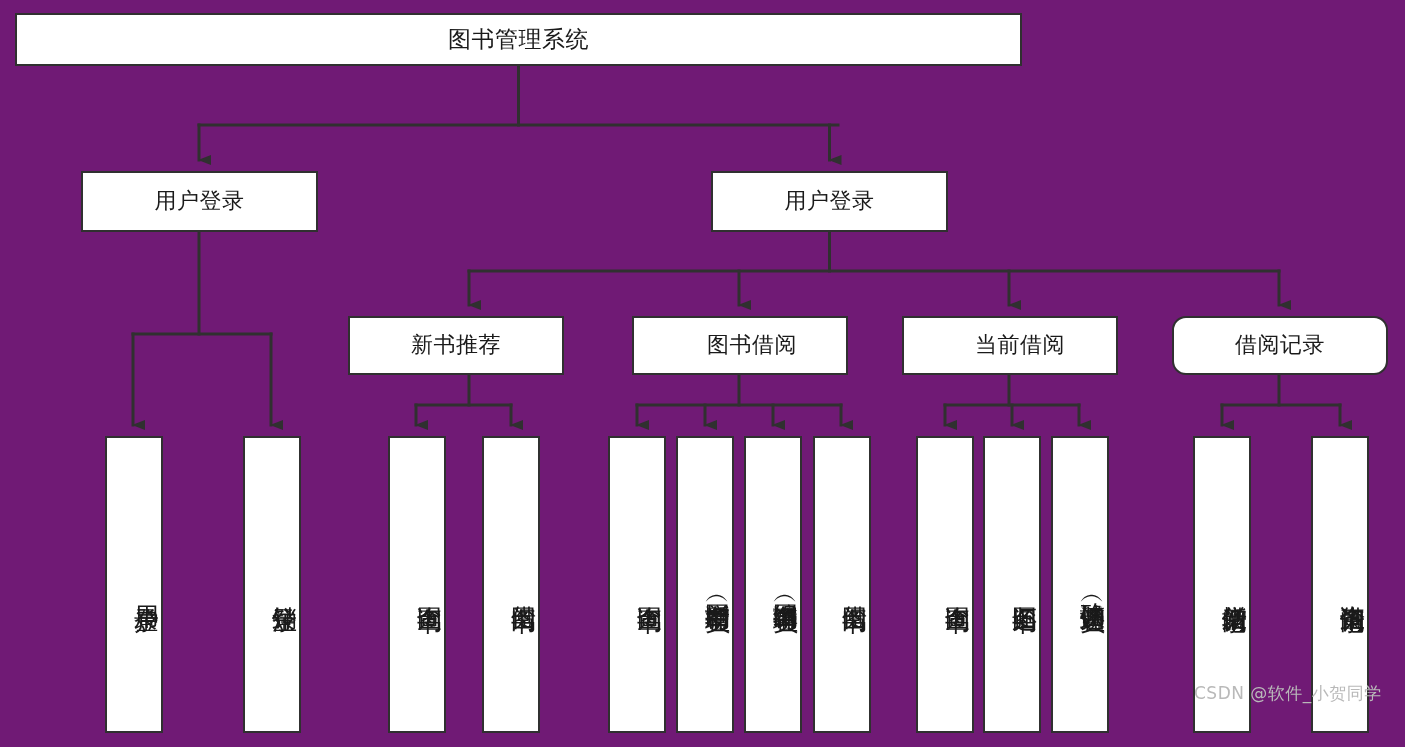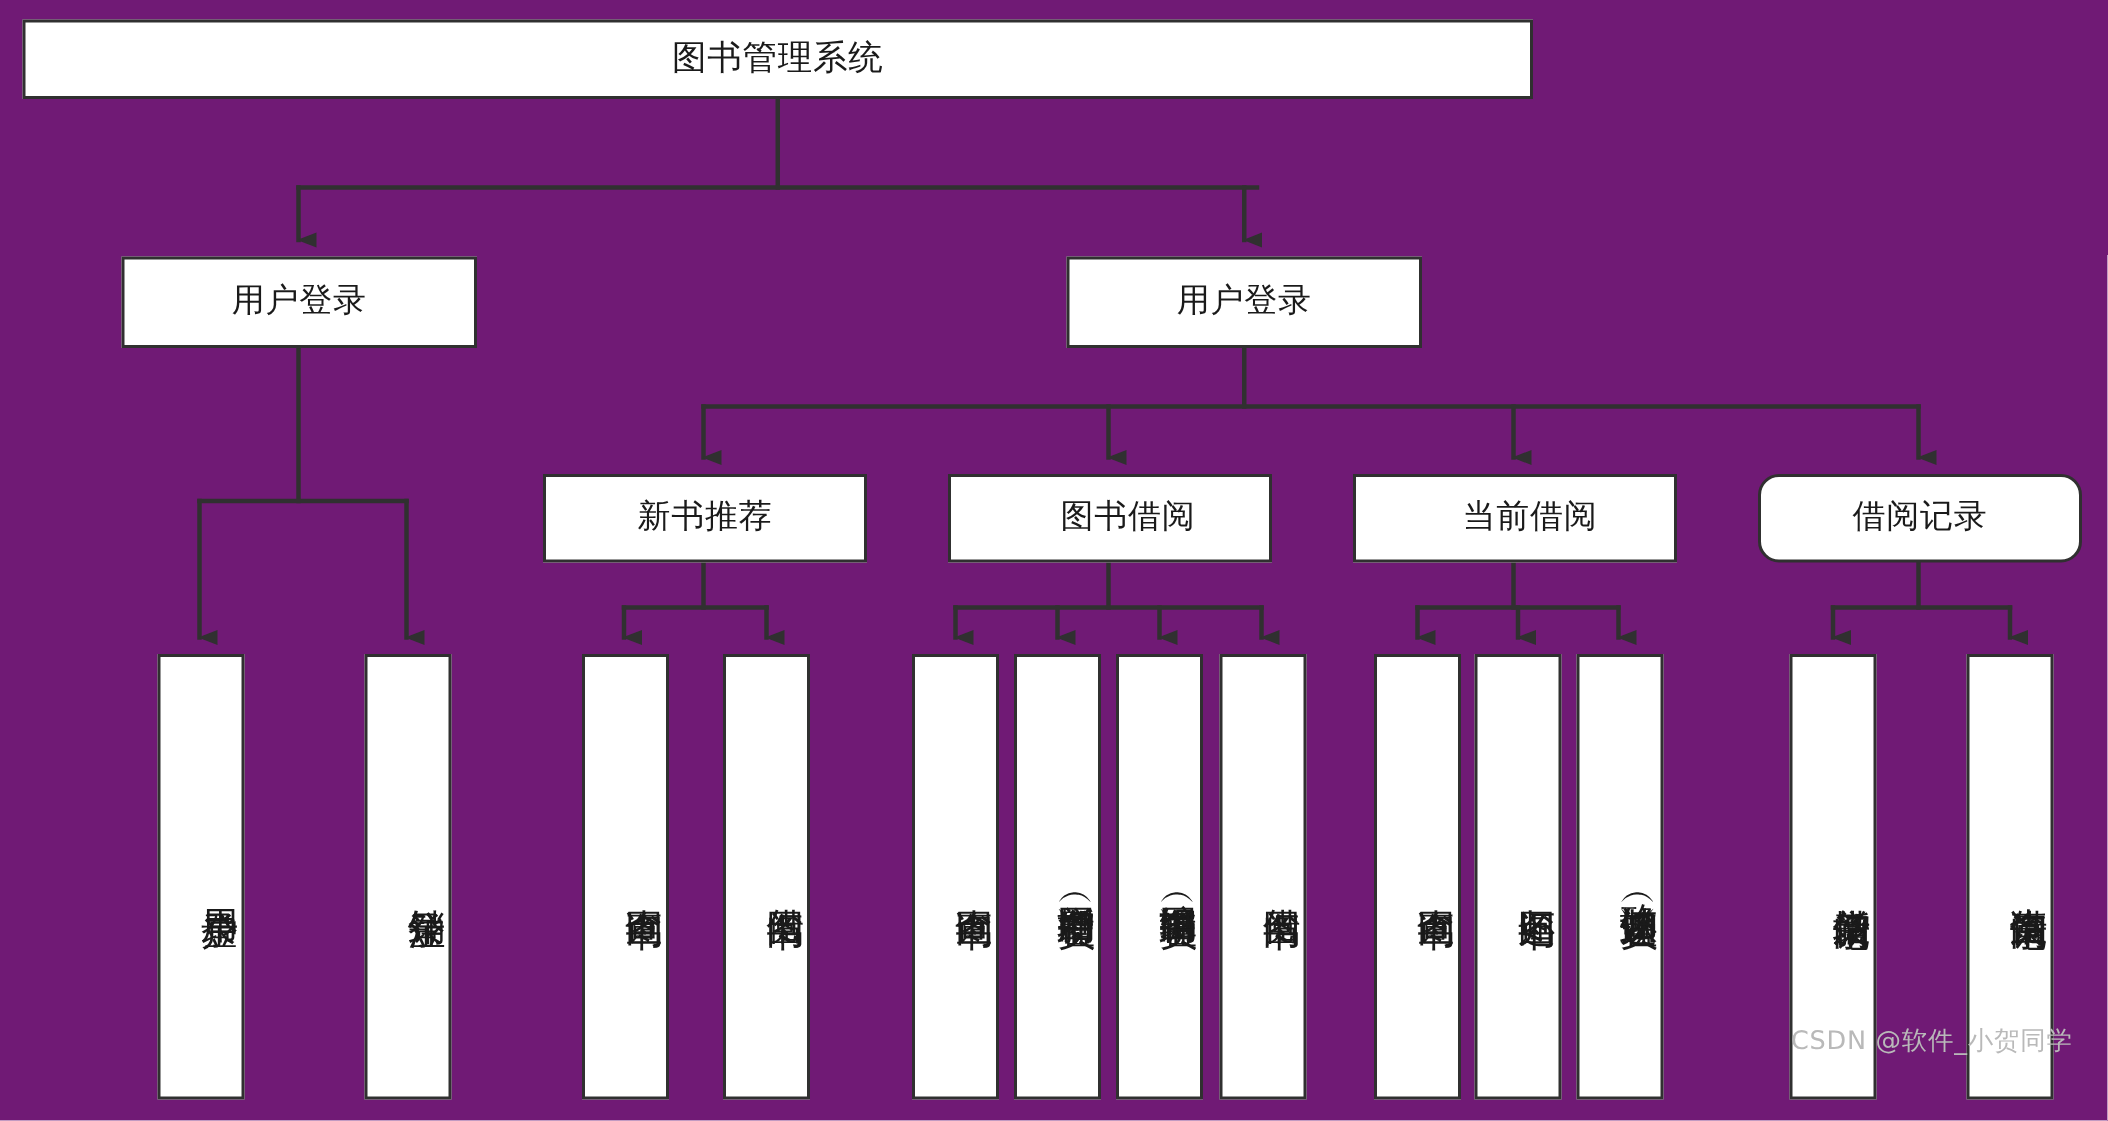--- a/index.html
+++ b/index.html
@@ -116,21 +116,21 @@
       <path d="M1222 405 L1222 425" marker-end="url(#arw)"></path>
       <path d="M1340 405 L1340 425" marker-end="url(#arw)"></path>
     </g>
   </svg>
 
   <div class="node node-h node-title" style="left:15px; top:13px; width:1007px; height:53px;">图书管理系统</div>
 
   <div class="node node-h" style="left:81px; top:171px; width:237px; height:61px;">用户登录</div>
   <div class="node node-h" style="left:711px; top:171px; width:237px; height:61px;">用户登录</div>
 
-  <div class="node node-h" style="left:362px; top:316px; width:216px; height:59px;">新书推荐</div>
+  <div class="node node-h" style="left:348px; top:316px; width:216px; height:59px;font-family:Liberation Serif, serif;">新书推荐</div>
   <div class="node node-h" style="left:632px; top:316px; width:216px; height:59px;padding-left:24px;">图书借阅</div>
   <div class="node node-h" style="left:902px; top:316px; width:216px; height:59px;padding-left:20px;">当前借阅</div>
   <div class="node node-h" style="left:1172px; top:316px; width:216px; height:59px;border-radius:14px;">借阅记录</div>
 
   <div class="node node-v" style="left:105px; top:436px; width:58px; height:297px;">用户登录</div>
   <div class="node node-v" style="left:243px; top:436px; width:58px; height:297px;">注销登录</div>
 
   <div class="node node-v" style="left:388px; top:436px; width:58px; height:297px;">查询图书</div>
   <div class="node node-v" style="left:482px; top:436px; width:58px; height:297px;">借阅图书</div>
 

